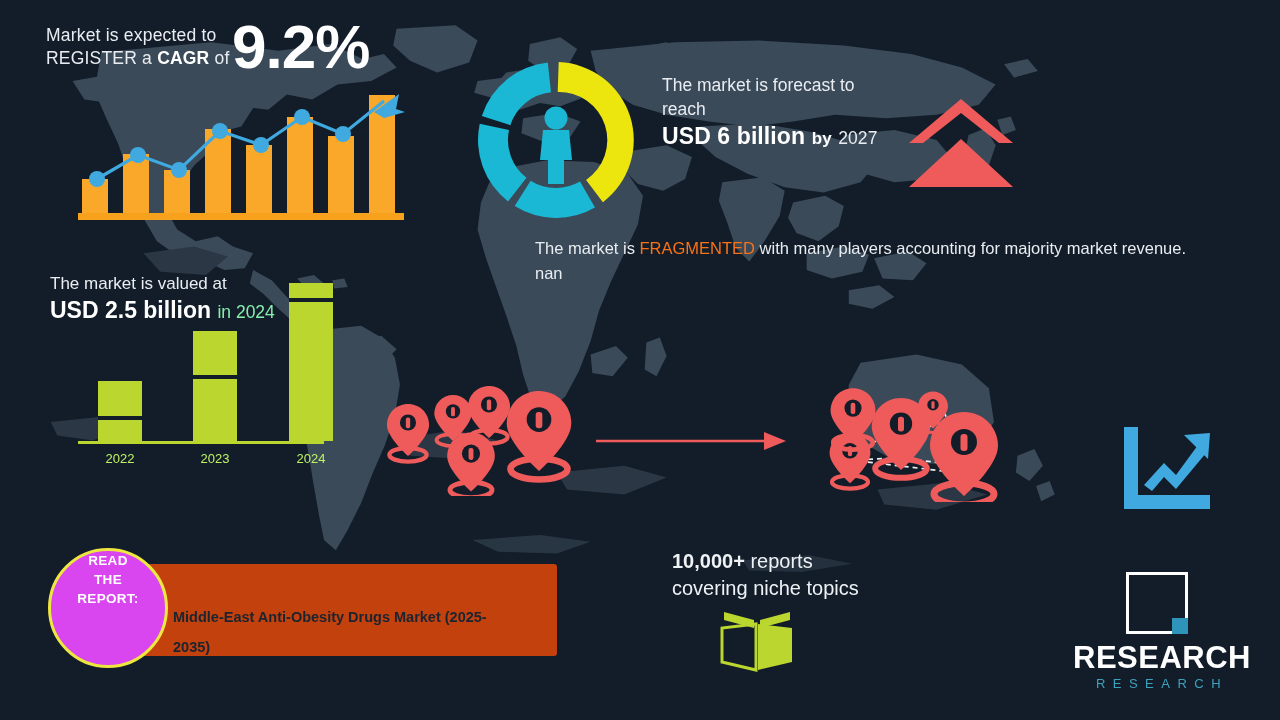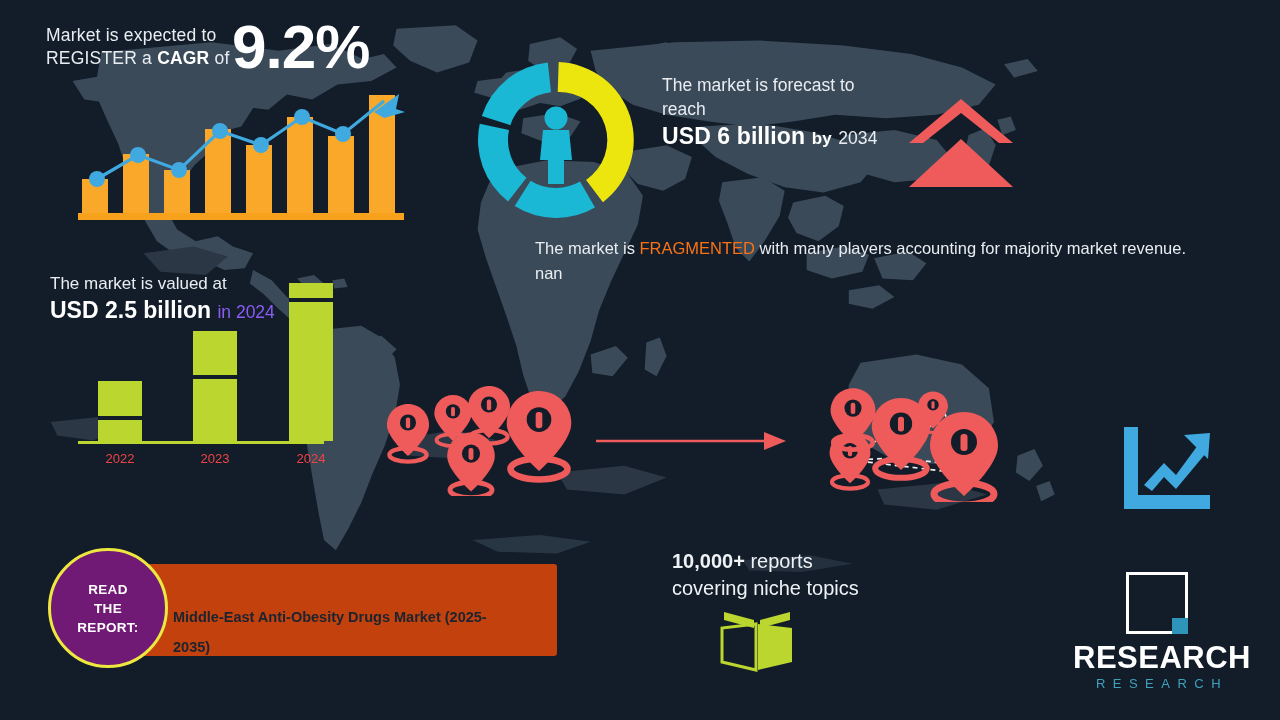--- a/index.html
+++ b/index.html
@@ -46,53 +46,53 @@
   }
   .t-frag .hl { color:#f97316; font-weight:normal; }
 
   .t-valued {
     left:50px; top:272px; width:280px;
     color:#e9edf1; font-size:17px; line-height:23px;
   }
   .t-valued .big {
     display:block; color:#ffffff; font-size:23px; font-weight:bold; margin-top:4px;
   }
-  .t-valued .big .in { font-size:17.5px; font-weight:normal; color:#8b5cf6; }
+  .t-valued .big .in { font-size:17.5px; font-weight:normal; color:#86efac; }
 
   .t-reports {
     left:632px; top:548px; width:290px;
     color:#eef2f5; font-size:20px; line-height:27px;margin-left:40px;
   }
   .t-reports b { font-weight:bold; }
 
   
   #greenchart { left:78px; top:296px; width:258px; height:170px; }
   .gbar-base { position:absolute; left:0; bottom:22px; width:246px; height:3px; background:#bad62f; }
   .gbar { position:absolute; bottom:25px; background:#bad62f; }
   .gbar .cut { position:absolute; left:0; right:0; height:4px; background:#121d29; }
-  .gyear { position:absolute; bottom:0px; color:#ef4444; font-size:13px; text-align:center; }
+  .gyear { position:absolute; bottom:0px; color:#bef264; font-size:13px; text-align:center; }
 
   
   #orangechart { left:78px; top:92px; width:330px; height:128px; }
   .obar-base { position:absolute; left:0; bottom:0; width:326px; height:7px; background:#f7a11d; }
   .obar { position:absolute; bottom:7px; width:26px; background:#f9a82a; }
 
   
   #banner {
     left:142px; top:564px; width:415px; height:92px;
     background:#c2410c; border-radius:3px;
   }
   #banner .btxt {
     position:absolute; left:31px; top:38px; width:350px;
     color:#1c2430; font-size:14.5px; font-weight:bold; line-height:30px;
   }
   #readcircle {
     left:48px; top:548px; width:120px; height:120px;
-    border-radius:50%; background:#701a75; border:3px solid #ede73f;
-    display:flex; align-items:center; justify-content:center; z-index:6;
+    border-radius:50%; background:#d946ef; border:3px solid #ede73f;
+    display:flex; align-items:flex-start; justify-content:center; z-index:6;
   }
   #readcircle span {
     color:#ffffff; font-size:13.5px; font-weight:bold; line-height:19px;
     text-align:center; letter-spacing:.3px;
   }
 
   
   #logo { left:1062px; top:572px; width:200px; height:126px; }
   #logo .lbox {
     position:absolute; left:64px; top:0; width:62px; height:62px;
@@ -237,21 +237,21 @@
         </g>
       </g>
     </svg>
 
     <div class="abs t-forecast">
       <span>The market is forecast to</span><br>
       <span>reach</span>
       <span class="big">
         <span>USD 6 billion</span>
         <span class="by">by</span>
-        <span class="yr">2034</span>
+        <span class="yr">2027</span>
       </span>
     </div>
 
     <svg class="abs" style="left:905px; top:95px; width:112px; height:96px;" viewBox="0 0 112 96">
       <path d="M56 4 L108 48 L94 48 L56 18 L18 48 L4 48 Z" fill="#ef5b5b"></path>
       <path d="M56 44 L108 92 L4 92 Z" fill="#ef5b5b"></path>
     </svg>
 
     <div class="abs t-frag">
       <span>The market is </span><span class="hl">FRAGMENTED</span><span> with many players accounting for majority market revenue. nan</span>

